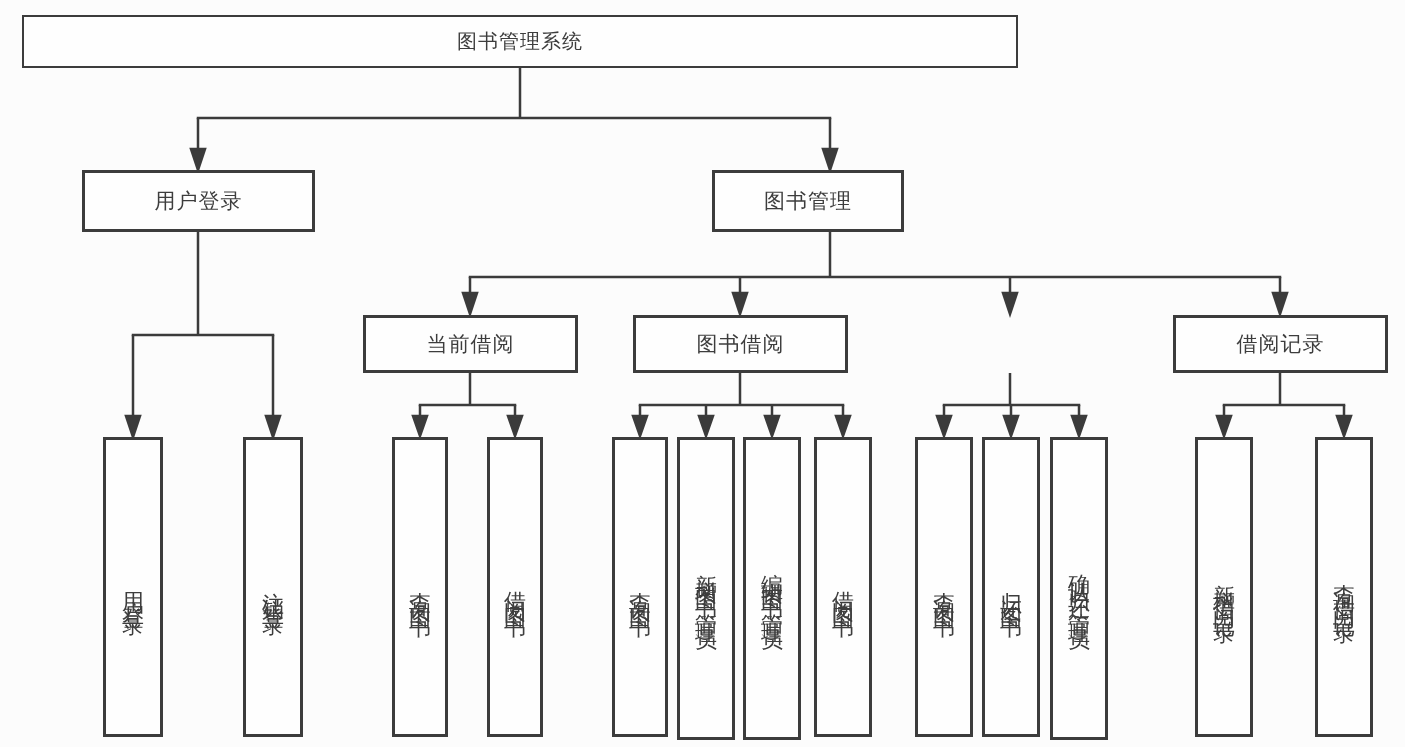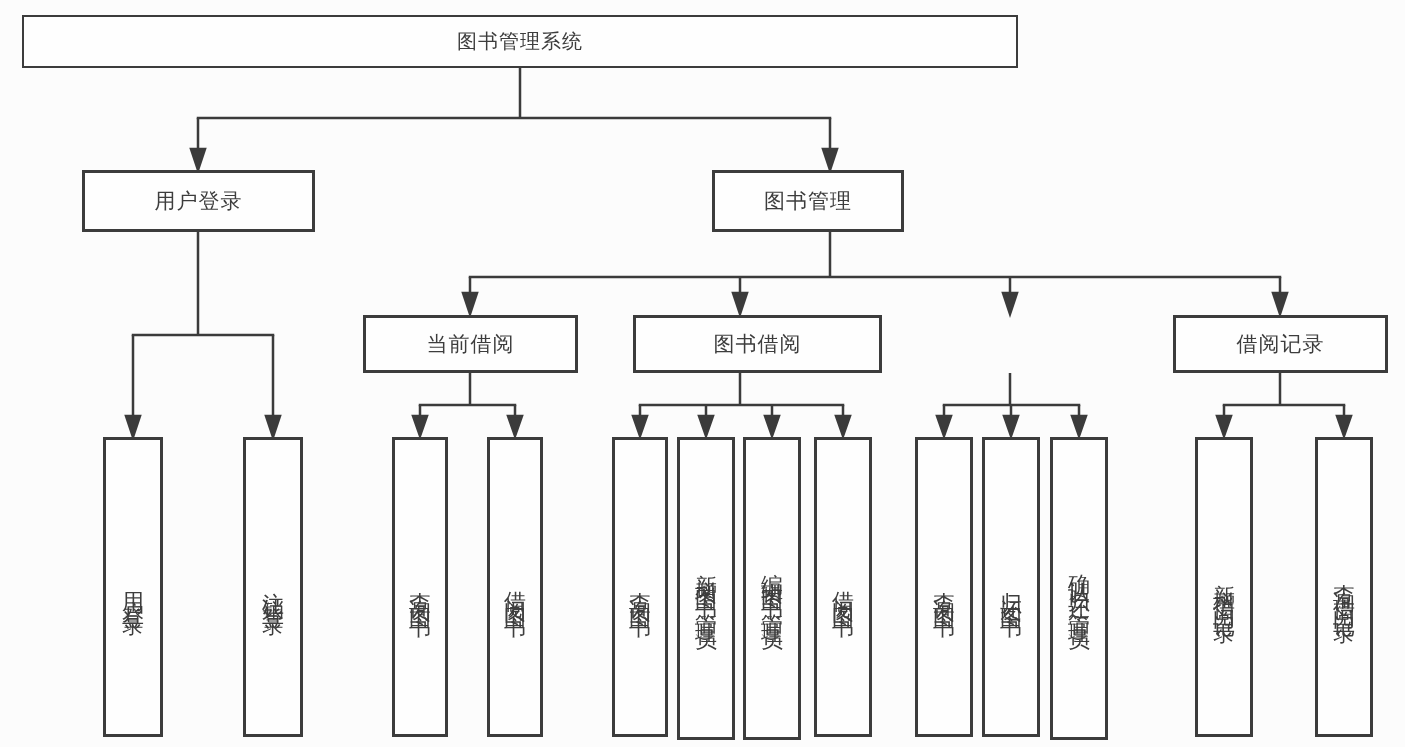--- a/index.html
+++ b/index.html
@@ -93,21 +93,21 @@
       <polygon points="1337,416 1351,416 1344,436"></polygon>
     </g>
   </svg>
 
   <div class="node root" style="left:22px;top:15px;width:996px;height:53px">图书管理系统</div>
 
   <div class="node" style="left:82px;top:170px;width:233px;height:62px">用户登录</div>
   <div class="node" style="left:712px;top:170px;width:192px;height:62px">图书管理</div>
 
   <div class="node" style="left:363px;top:315px;width:215px;height:58px">当前借阅</div>
-  <div class="node" style="left:633px;top:315px;width:249px;height:58px">图书借阅</div>
+  <div class="node" style="left:633px;top:315px;width:215px;height:58px">图书借阅</div>
   <div class="node" style="left:1173px;top:315px;width:215px;height:58px">借阅记录</div>
 
   <div class="node v" style="left:103px;top:437px;width:60px;height:300px">用户登录</div>
   <div class="node v" style="left:243px;top:437px;width:60px;height:300px">注销登录</div>
 
   <div class="node v" style="left:392px;top:437px;width:56px;height:300px">查询图书</div>
   <div class="node v" style="left:487px;top:437px;width:56px;height:300px">借阅图书</div>
 
   <div class="node v" style="left:612px;top:437px;width:56px;height:300px">查询图书</div>
   <div class="node v" style="left:677px;top:437px;width:58px;height:303px">新增图书（管理员）</div>

